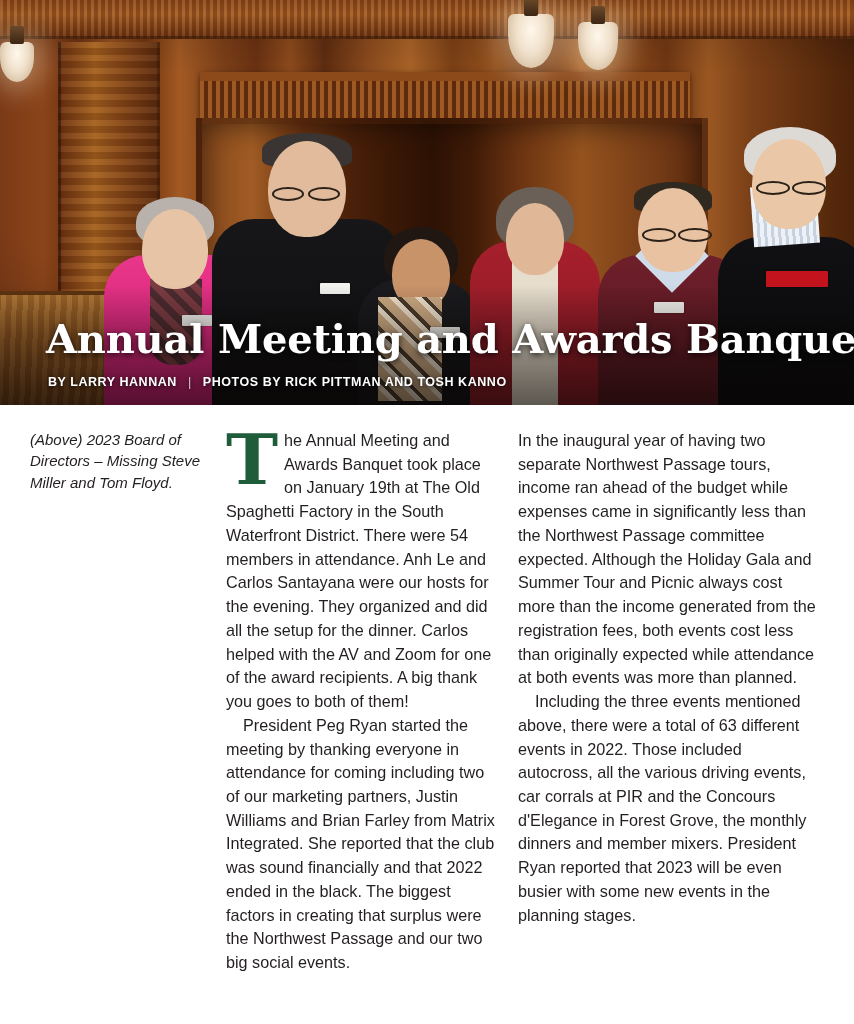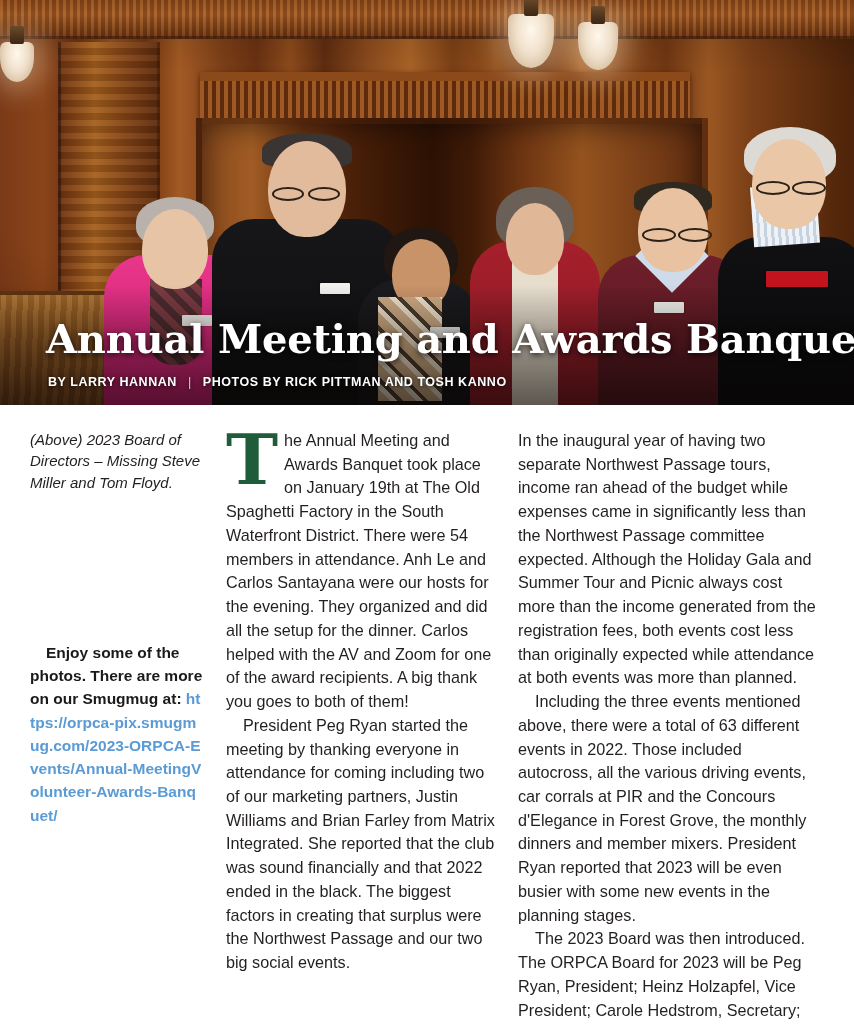--- a/index.html
+++ b/index.html
@@ -409,30 +409,28 @@
       <span class="sep">|</span>
       <span>PHOTOS BY RICK PITTMAN AND TOSH KANNO</span>
     </div>
   </div>
 
   <div class="body-area">
     <div class="columns">
 
       <div class="col-side">
         <p class="caption">(Above) 2023 Board of Directors – Missing Steve Miller and Tom Floyd.</p>
-        <p class="sidenote"><span class="indent"></span><span>Enjoy some of the photos. There are more on our Smugmug at: </span><a class="url" href="#">https://orpca-pix.smugmug.com/2023-ORPCA-Events/Annual-MeetingVolunteer-Awards-Banquet/</a></p>
       </div>
 
       <div class="col-main">
         <p class="first"><span class="dropcap">T</span><span>he Annual Meeting and Awards Banquet took place on January 19th at The Old Spaghetti Factory in the South Waterfront District. There were 54 members in attendance. Anh Le and Carlos Santayana were our hosts for the evening. They organized and did all the setup for the dinner. Carlos helped with the AV and Zoom for one of the award recipients. A big thank you goes to both of them!</span></p>
         <p>President Peg Ryan started the meeting by thanking everyone in attendance for coming including two of our marketing partners, Justin Williams and Brian Farley from Matrix Integrated. She reported that the club was sound financially and that 2022 ended in the black. The biggest factors in creating that surplus were the Northwest Passage and our two big social events.</p>
       </div>
 
       <div class="col-main2">
         <p class="lead">In the inaugural year of having two separate Northwest Passage tours, income ran ahead of the budget while expenses came in significantly less than the Northwest Passage committee expected. Although the Holiday Gala and Summer Tour and Picnic always cost more than the income generated from the registration fees, both events cost less than originally expected while attendance at both events was more than planned.</p>
         <p>Including the three events mentioned above, there were a total of 63 different events in 2022. Those included autocross, all the various driving events, car corrals at PIR and the Concours d'Elegance in Forest Grove, the monthly dinners and member mixers. President Ryan reported that 2023 will be even busier with some new events in the planning stages.</p>
-        <p>The 2023 Board was then introduced. The ORPCA Board for 2023 will be Peg Ryan, President; Heinz Holzapfel, Vice President; Carole Hedstrom, Secretary;</p>
       </div>
 
     </div>
   </div>
 
 </div>
 
 </body></html>

